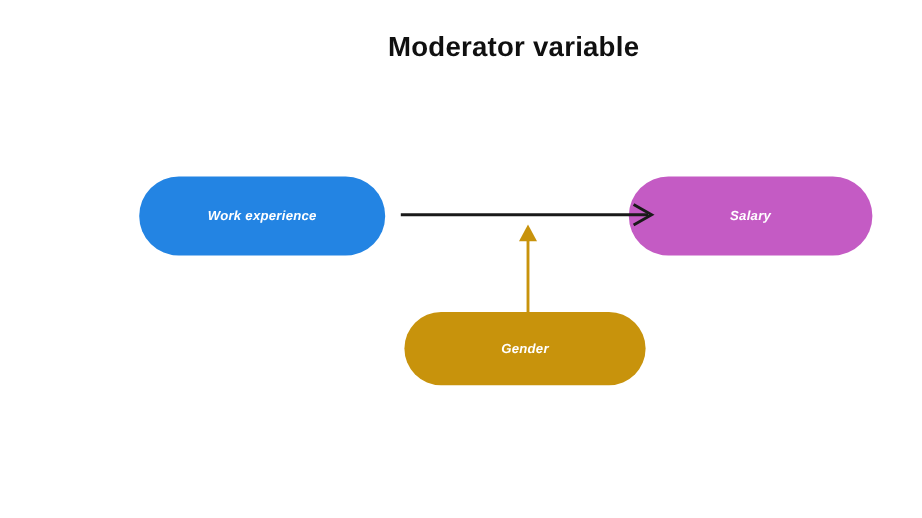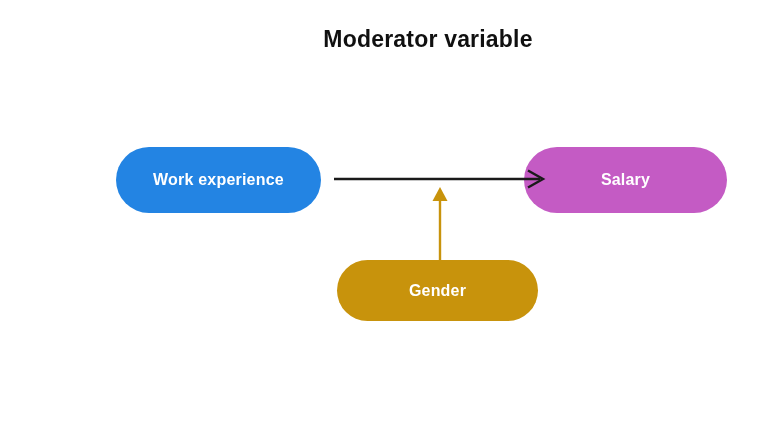--- a/index.html
+++ b/index.html
@@ -37,24 +37,25 @@
   }
 
   
   .node {
     position: absolute;
     display: flex;
     align-items: center;
     justify-content: center;
     box-sizing: border-box;
     color: #ffffff;
-    font-size: 16px;
+    font-size: 11px;
     font-weight: bold;
     letter-spacing: 0.2px;
     white-space: nowrap;
+    font-style: italic;
   }
 
   .node-predictor {
     left: 72px;
     top: 147px;
     width: 205px;
     height: 66px;
     background: #2384e3;
     border-radius: 33px;
   }

